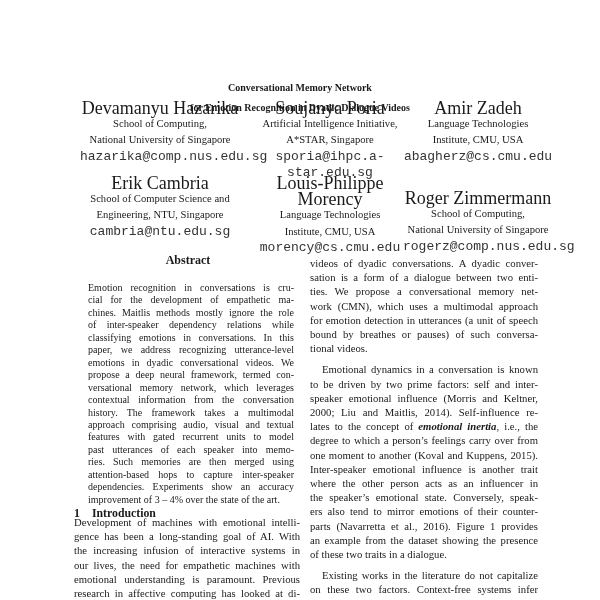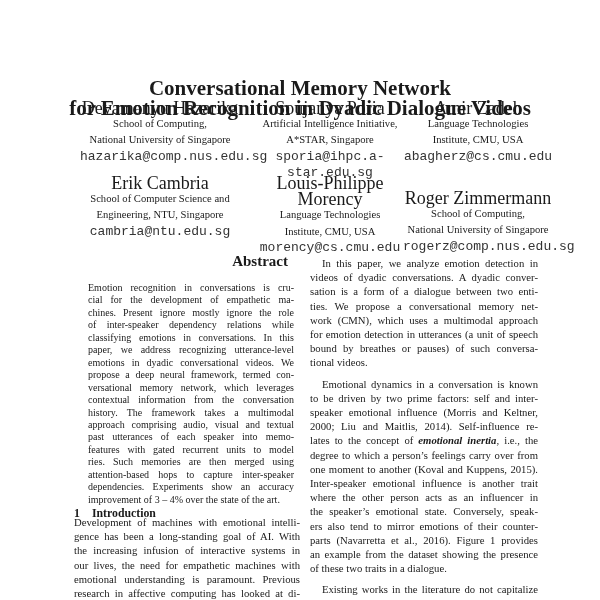--- a/index.html
+++ b/index.html
@@ -1,28 +1,28 @@
 <!DOCTYPE html>
 <html><head>
 <meta charset="utf-8">
 <style>
   html, body { margin: 0; padding: 0; background: #ffffff; }
   body { width: 600px; height: 600px; overflow: hidden; position: relative;
          font-family: "Liberation Serif", "DejaVu Serif", serif; color: #1a1a1a; }
   .title { position: absolute; left: 0; width: 600px; top: 78px; text-align: center;
-           font-weight: bold; font-size: 21px; line-height: 20px; }
+           font-weight: bold; font-size: 10px; line-height: 20px; }
   .author { position: absolute; width: 210px; text-align: center; font-size: 10.6px; line-height: 16.2px; }
   .author .name { font-weight: normal; font-size: 18px; }
   .author .email { font-family: "Liberation Mono", "DejaVu Sans Mono", monospace; font-size: 13px; color: #333; }
   .a1 { left: 80px; top: 100px; } .a2 { left: 245px; top: 100px; } .a3 { left: 403px; top: 100px; }
   .a4 { left: 80px; top: 175px; } .a5 { left: 245px; top: 175px; } .a6 { left: 403px; top: 175px; margin-top: 15px; }
   .a1, .a4 { width: 160px; } .a2, .a5 { width: 170px; } .a3, .a6 { width: 150px; }
 
   .abstract-heading { position: absolute; left: 88px; width: 200px; top: 253px;
-                      text-align: right; font-weight: bold; font-size: 15px; }
+                      text-align: center; font-weight: bold; font-size: 12px; }
   .abstract { position: absolute; left: 88px; width: 206px; top: 270px;
               font-size: 10px; line-height: 12.45px; text-align: justify; margin-top: 12px; }
   .line { display: block; white-space: nowrap; text-align-last: justify; text-align: justify; }
   .line.last { text-align-last: left; }
 
   .section-heading { position: absolute; left: 74px; top: 496px; font-weight: bold; font-size: 11.8px; margin-top: 10px; }
   .section-heading .num { margin-right: 12px; }
   .intro { position: absolute; left: 74px; width: 226px; top: 515px;
            font-size: 10.7px; line-height: 14.2px; }
 
@@ -74,53 +74,52 @@
   <div class="name">Roger Zimmermann</div>
   <div>School of Computing,</div>
   <div>National University of Singapore</div>
   <div class="email">rogerz@comp.nus.edu.sg</div>
 </div>
 
 <div class="abstract-heading">Abstract</div>
 <div class="abstract">
   <span class="line">Emotion recognition in conversations is cru-</span>
   <span class="line">cial for the development of empathetic ma-</span>
-  <span class="line">chines. Present ignore mostly ignore the role</span>
+  <span class="line">chines. Maitlis methods mostly ignore the role</span>
   <span class="line">of inter-speaker dependency relations while</span>
   <span class="line">classifying emotions in conversations. In this</span>
   <span class="line">paper, we address recognizing utterance-level</span>
   <span class="line">emotions in dyadic conversational videos. We</span>
   <span class="line">propose a deep neural framework, termed con-</span>
   <span class="line">versational memory network, which leverages</span>
   <span class="line">contextual information from the conversation</span>
   <span class="line">history. The framework takes a multimodal</span>
   <span class="line">approach comprising audio, visual and textual</span>
+  <span class="line">features with gated recurrent units to model</span>
   <span class="line">past utterances of each speaker into memo-</span>
-  <span class="line">features with gated recurrent units to model</span>
   <span class="line">ries. Such memories are then merged using</span>
   <span class="line">attention-based hops to capture inter-speaker</span>
   <span class="line">dependencies. Experiments show an accuracy</span>
   <span class="line last">improvement of 3 – 4% over the state of the art.</span>
 </div>
 
 <div class="section-heading">
   <span class="num">1</span><span>Introduction</span>
 </div>
 <div class="intro">
   <span class="line">Development of machines with emotional intelli-</span>
   <span class="line">gence has been a long-standing goal of AI. With</span>
   <span class="line">the increasing infusion of interactive systems in</span>
   <span class="line">our lives, the need for empathetic machines with</span>
   <span class="line">emotional understanding is paramount. Previous</span>
   <span class="line">research in affective computing has looked at di-</span>
 </div>
 
 <div class="right">
   <div class="para">
-    <span class="line indent">In this paper, we analyze emotion detection in</span>
     <span class="line">videos of dyadic conversations. A dyadic conver-</span>
     <span class="line">sation is a form of a dialogue between two enti-</span>
     <span class="line">ties. We propose a conversational memory net-</span>
     <span class="line">work (CMN), which uses a multimodal approach</span>
     <span class="line">for emotion detection in utterances (a unit of speech</span>
     <span class="line">bound by breathes or pauses) of such conversa-</span>
     <span class="line last">tional videos.</span>
   </div>
   <div class="para">
     <span class="line indent">Emotional dynamics in a conversation is known</span>

